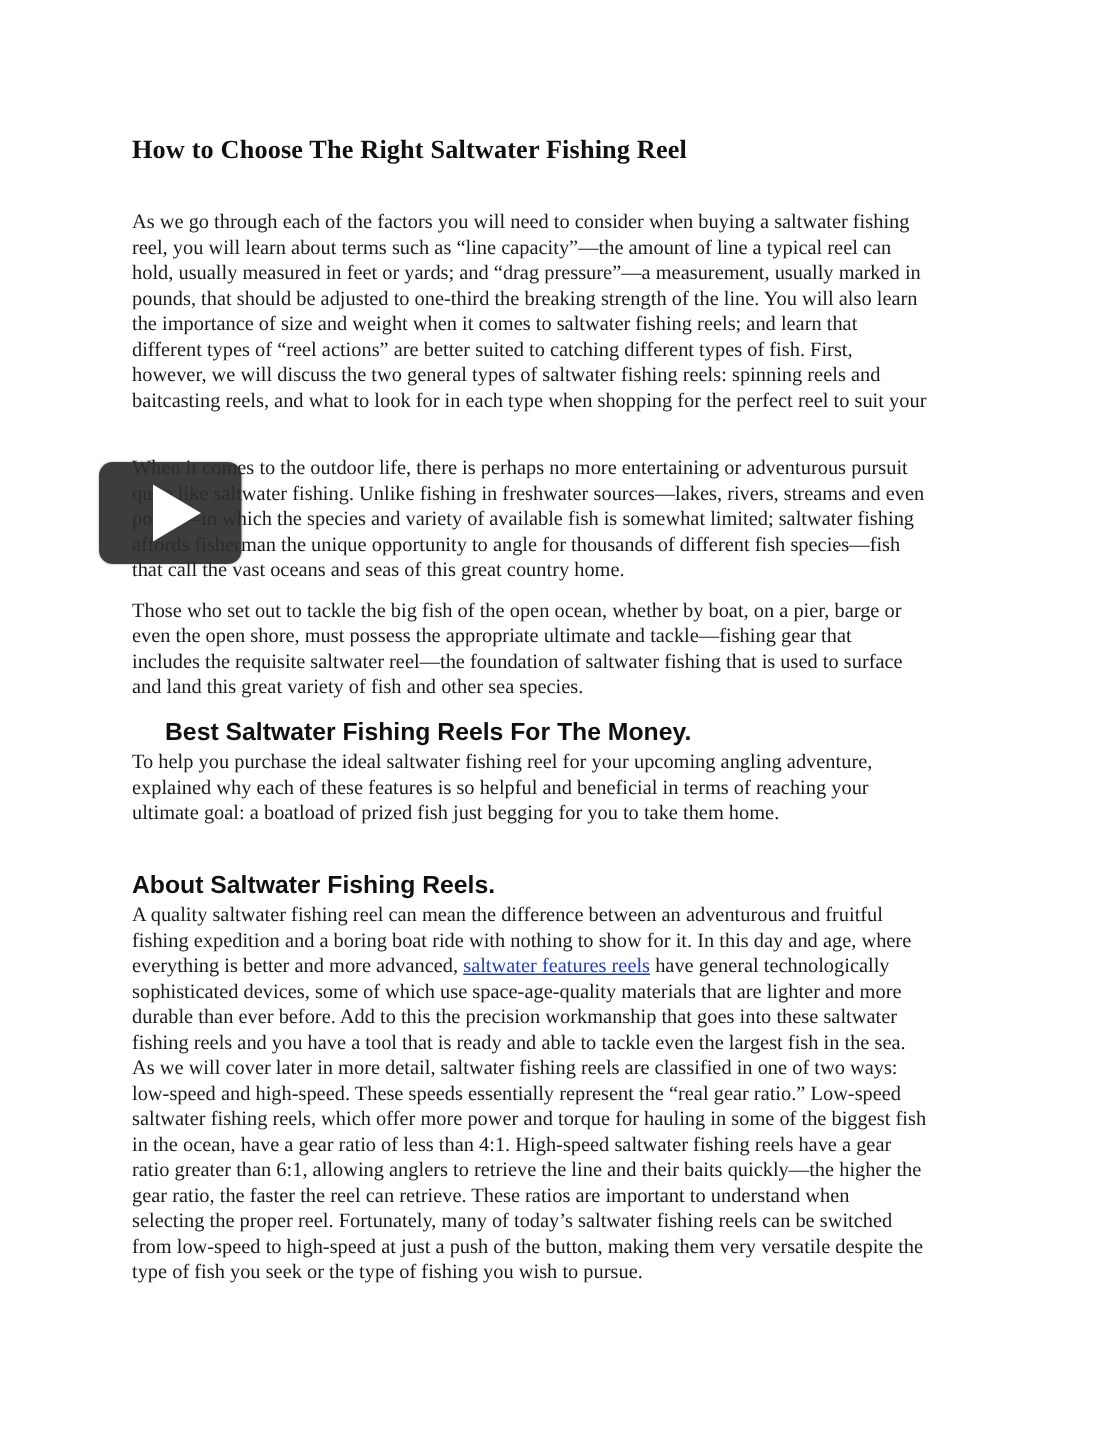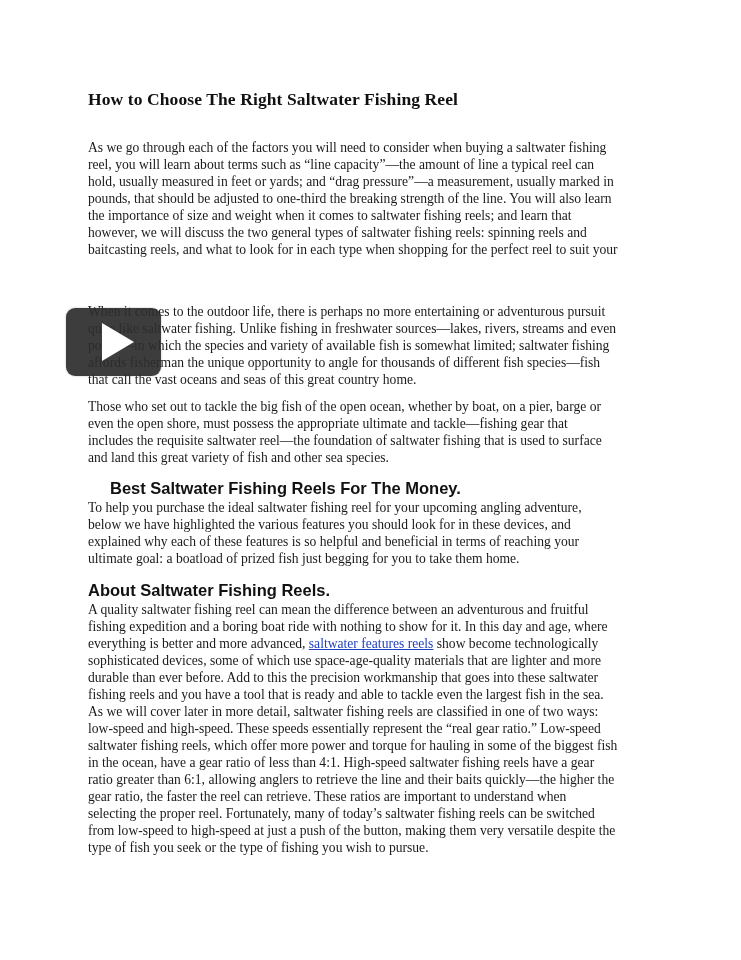--- a/index.html
+++ b/index.html
@@ -40,20 +40,21 @@
 <div class="page">
 
   <h1 class="doc-title">How to Choose The Right Saltwater Fishing Reel</h1>
 
   <p class="para" style="top:139px;">
     <span class="line">As we go through each of the factors you will need to consider when buying a saltwater fishing</span>
     <span class="line">reel, you will learn about terms such as “line capacity”—the amount of line a typical reel can</span>
     <span class="line">hold, usually measured in feet or yards; and “drag pressure”—a measurement, usually marked in</span>
     <span class="line">pounds, that should be adjusted to one-third the breaking strength of the line. You will also learn</span>
     <span class="line">the importance of size and weight when it comes to saltwater fishing reels; and learn that</span>
+    <span class="line">different types of “reel actions” are better suited to catching different types of fish. First,</span>
     <span class="line">however, we will discuss the two general types of saltwater fishing reels: spinning reels and</span>
     <span class="line">baitcasting reels, and what to look for in each type when shopping for the perfect reel to suit your</span>
   </p>
 
   <p class="para" style="top:303px;">
     <span class="line">When it comes to the outdoor life, there is perhaps no more entertaining or adventurous pursuit</span>
     <span class="line">quite like saltwater fishing. Unlike fishing in freshwater sources—lakes, rivers, streams and even</span>
     <span class="line">ponds—in which the species and variety of available fish is somewhat limited; saltwater fishing</span>
     <span class="line">affords fisherman the unique opportunity to angle for thousands of different fish species—fish</span>
     <span class="line">that call the vast oceans and seas of this great country home.</span>
@@ -63,31 +64,30 @@
     <span class="line">Those who set out to tackle the big fish of the open ocean, whether by boat, on a pier, barge or</span>
     <span class="line">even the open shore, must possess the appropriate ultimate and tackle—fishing gear that</span>
     <span class="line">includes the requisite saltwater reel—the foundation of saltwater fishing that is used to surface</span>
     <span class="line">and land this great variety of fish and other sea species.</span>
   </p>
 
   <h2 class="section-heading" style="top:479px;margin-left:22px;">Best Saltwater Fishing Reels For The Money.</h2>
 
   <p class="para" style="top:499px;">
     <span class="line">To help you purchase the ideal saltwater fishing reel for your upcoming angling adventure,</span>
-    <span class="line">below we have highlighted the various features you should look for in these devices, and</span>
     <span class="line">explained why each of these features is so helpful and beneficial in terms of reaching your</span>
     <span class="line">ultimate goal: a boatload of prized fish just begging for you to take them home.</span>
   </p>
 
   <h2 class="section-heading" style="top:581px;">About Saltwater Fishing Reels.</h2>
 
   <p class="para" style="top:601px;">
     <span class="line">A quality saltwater fishing reel can mean the difference between an adventurous and fruitful</span>
     <span class="line">fishing expedition and a boring boat ride with nothing to show for it. In this day and age, where</span>
-    <span class="line"><span>everything is better and more advanced, </span><a class="link">saltwater features reels</a><span> show become technologically</span></span>
+    <span class="line"><span>everything is better and more advanced, </span><a class="link">saltwater features reels</a><span> have general technologically</span></span>
     <span class="line">sophisticated devices, some of which use space-age-quality materials that are lighter and more</span>
     <span class="line">durable than ever before. Add to this the precision workmanship that goes into these saltwater</span>
     <span class="line">fishing reels and you have a tool that is ready and able to tackle even the largest fish in the sea.</span>
     <span class="line">As we will cover later in more detail, saltwater fishing reels are classified in one of two ways:</span>
     <span class="line">low-speed and high-speed. These speeds essentially represent the “real gear ratio.” Low-speed</span>
     <span class="line">saltwater fishing reels, which offer more power and torque for hauling in some of the biggest fish</span>
     <span class="line">in the ocean, have a gear ratio of less than 4:1. High-speed saltwater fishing reels have a gear</span>
     <span class="line">ratio greater than 6:1, allowing anglers to retrieve the line and their baits quickly—the higher the</span>
     <span class="line">gear ratio, the faster the reel can retrieve. These ratios are important to understand when</span>
     <span class="line">selecting the proper reel. Fortunately, many of today’s saltwater fishing reels can be switched</span>

